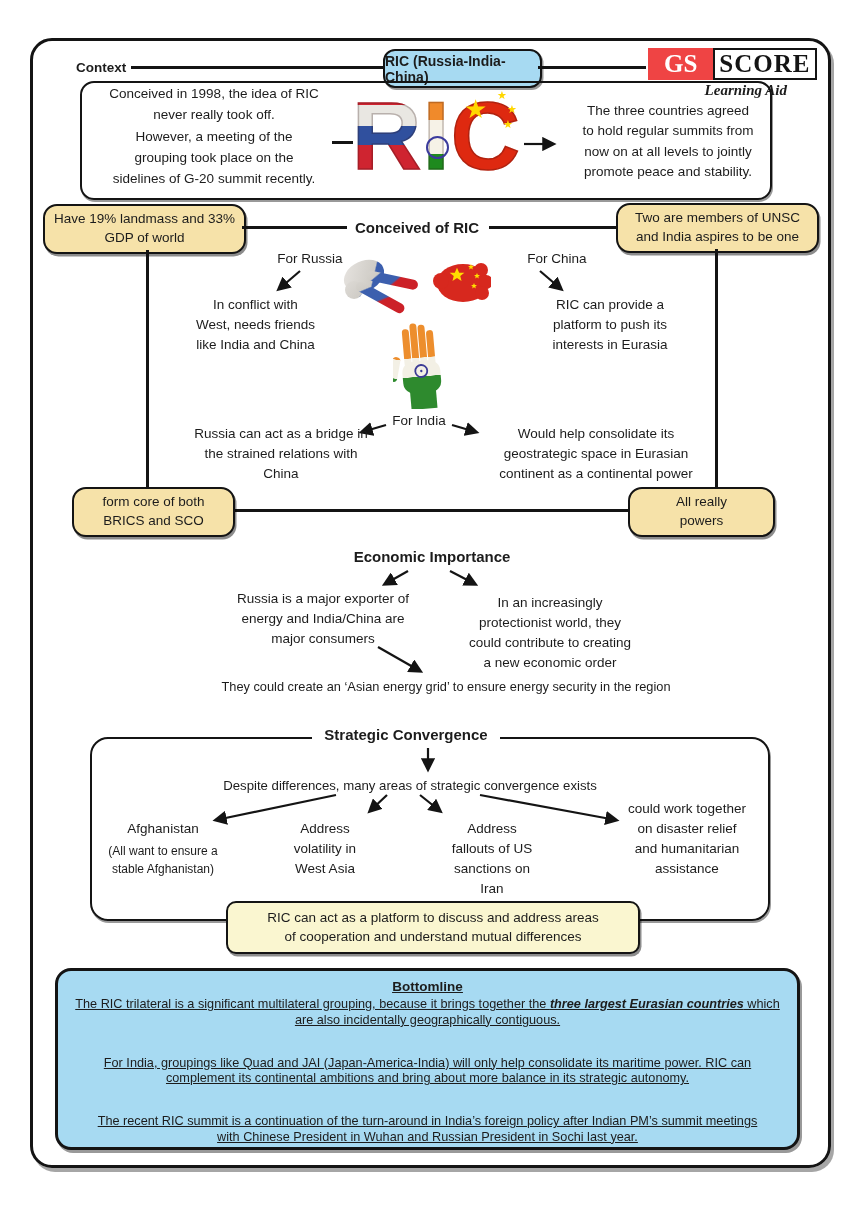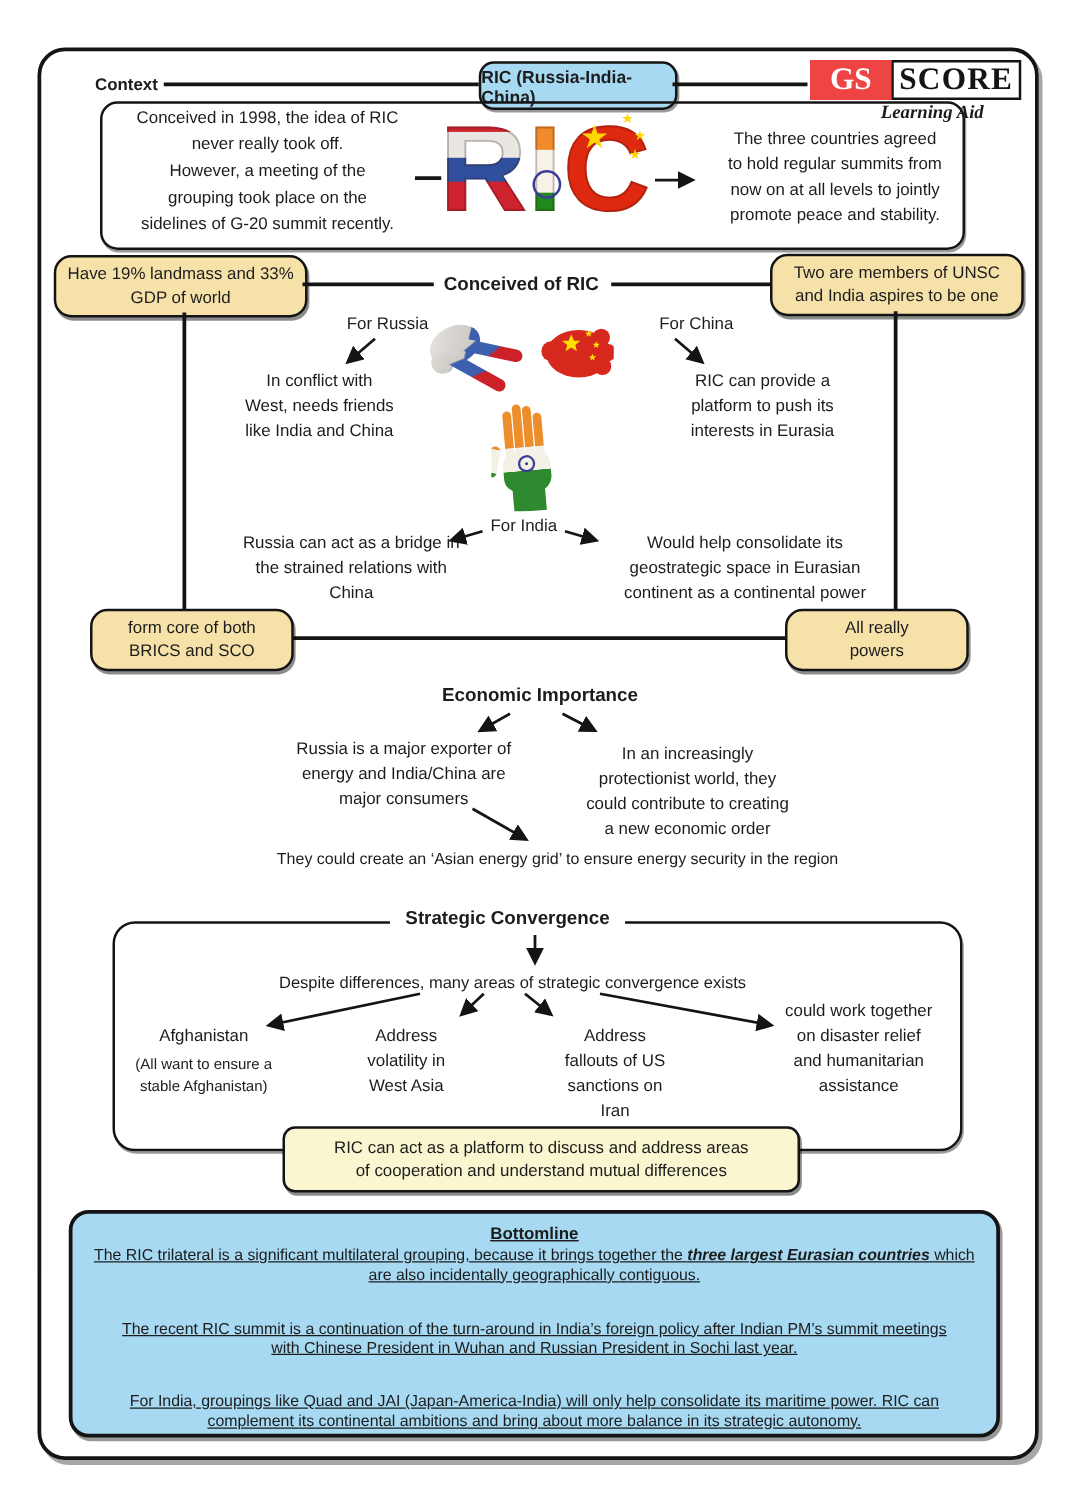--- a/index.html
+++ b/index.html
@@ -256,17 +256,17 @@
 on disaster relief
 and humanitarian
 assistance</div>
 
 <div class="abs ybox" style="left:226px;top:901px;width:410px;height:49px;background:#FAF6D0;border-radius:10px;">RIC can act as a platform to discuss and address areas
 of cooperation and understand mutual differences</div>
 
 <div class="abs bl" style="left:55px;top:968px;width:745px;height:182px;">
   <div class="blt">Bottomline</div>
   <p><span>The RIC trilateral is a significant multilateral grouping, because it brings together the </span><span class="bi">three largest Eurasian countries</span><span> which are also incidentally geographically contiguous.</span></p>
+  <p>For India, groupings like Quad and JAI (Japan-America-India) will only help consolidate its maritime power. RIC can
+complement its continental ambitions and bring about more balance in its strategic autonomy.</p>
   <p>The recent RIC summit is a continuation of the turn-around in India’s foreign policy after Indian PM’s summit meetings
 with Chinese President in Wuhan and Russian President in Sochi last year.</p>
-  <p>For India, groupings like Quad and JAI (Japan-America-India) will only help consolidate its maritime power. RIC can
-complement its continental ambitions and bring about more balance in its strategic autonomy.</p>
 </div>
 
 </body></html>

